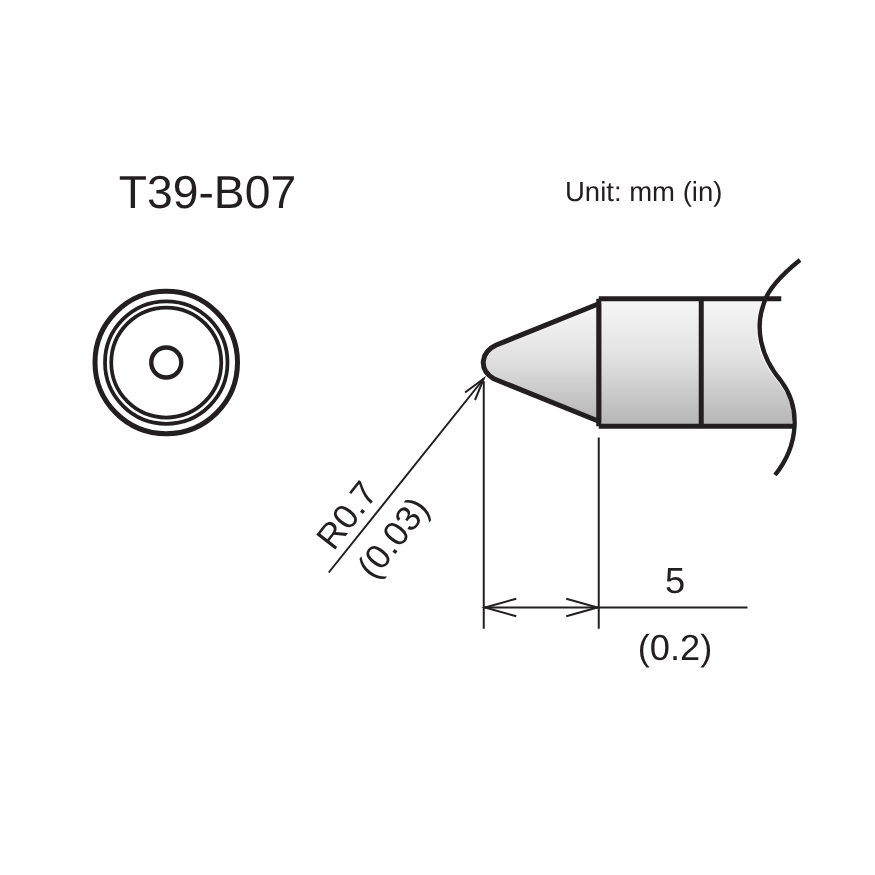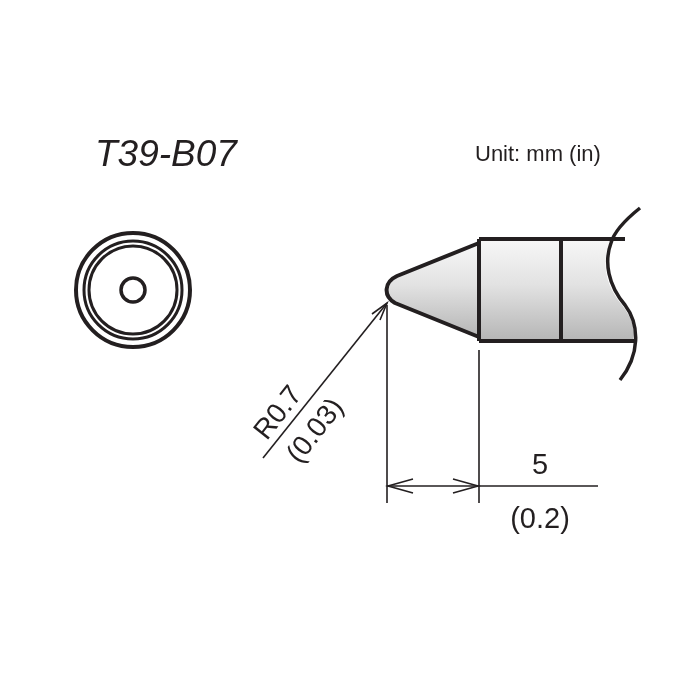--- a/index.html
+++ b/index.html
@@ -1,19 +1,19 @@
 <!DOCTYPE html>
 <html><head>
 <meta charset="utf-8">
 <style>
   html, body { margin: 0; padding: 0; background: #ffffff; }
   body { width: 700px; height: 700px; position: relative; overflow: hidden;
          font-family: "Liberation Sans", sans-serif; color: #231f20; }
-  .title { position: absolute; left: 95px; top: 133px; font-size: 37px; letter-spacing: 0px; font-style: italic; }
-  .unit { position: absolute; left: 475px; top: 141px; font-size: 22px; }
+  .title { position: absolute; left: 95px; top: 133px; font-size: 37px; letter-spacing: 0px; }
+  .unit { position: absolute; left: 452px; top: 141px; font-size: 22px; }
   svg { position: absolute; left: 0; top: 0; }
   .dimtxt { font-family: "Liberation Sans", sans-serif; fill: #231f20; }
 </style>
 </head>
 <body>
 
 <div class="title">T39-B07</div>
 <div class="unit">Unit: mm (in)</div>
 
 <svg width="700" height="700" viewBox="0 0 700 700">

